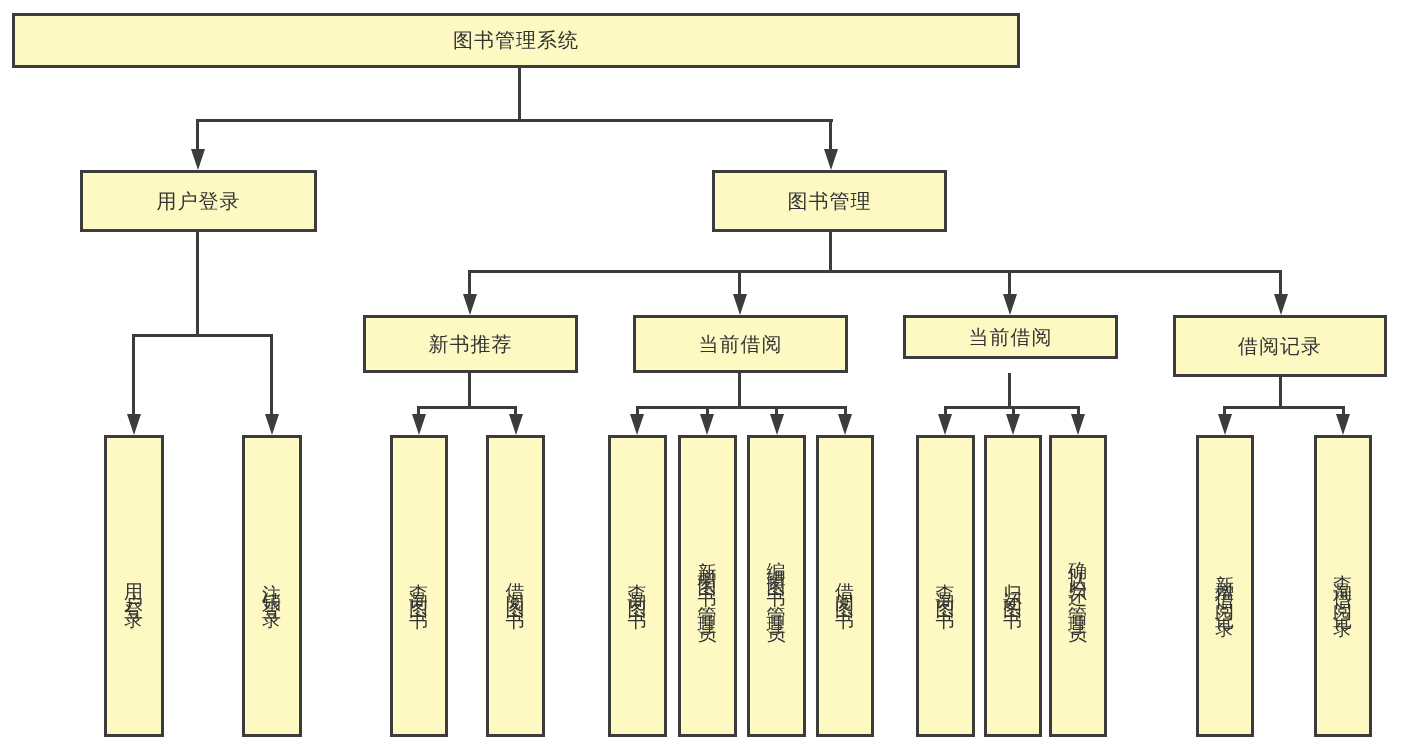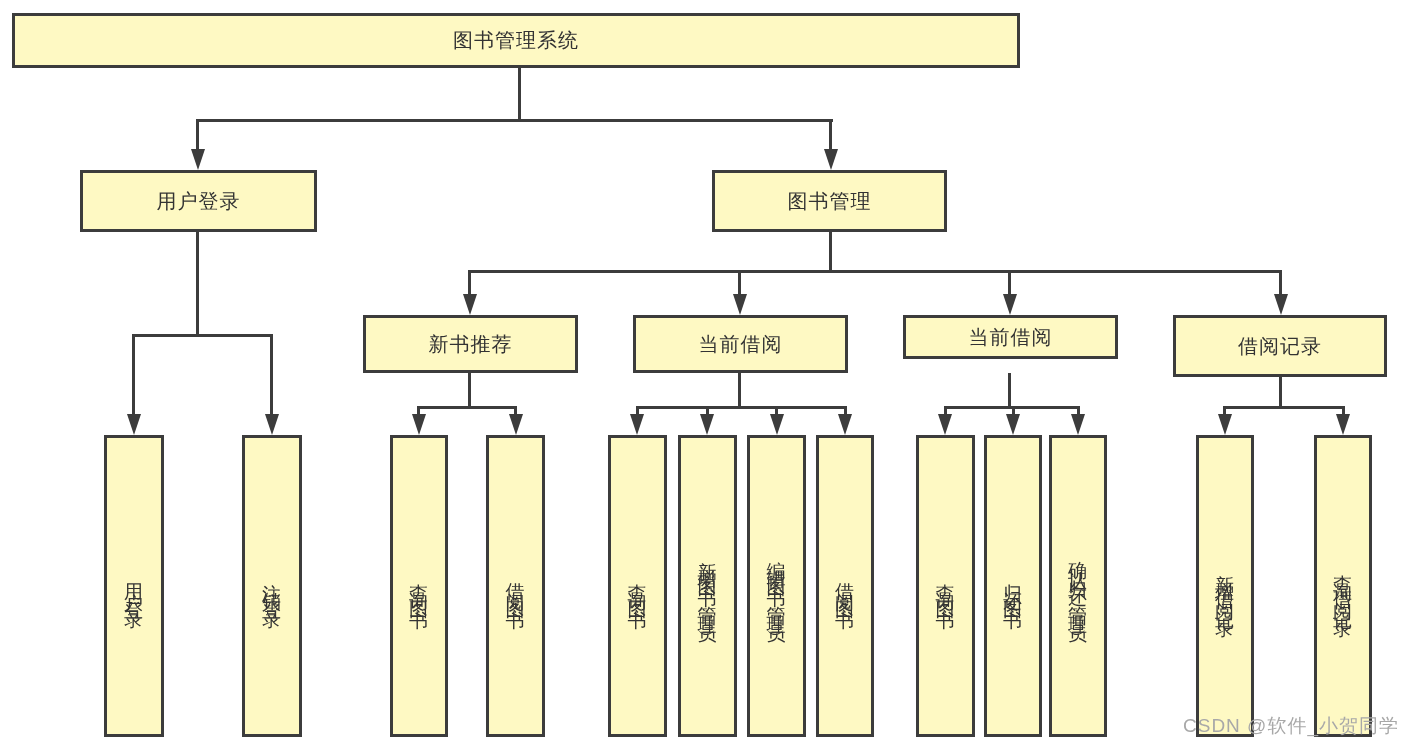--- a/index.html
+++ b/index.html
@@ -133,15 +133,14 @@
   <div class="box v" style="left:747px;top:435px;width:59px;height:302px">编辑图书（管理员）</div>
   <div class="box v" style="left:816px;top:435px;width:58px;height:302px">借阅图书</div>
 
   <div class="box v" style="left:916px;top:435px;width:59px;height:302px">查询图书</div>
   <div class="box v" style="left:984px;top:435px;width:58px;height:302px">归还图书</div>
   <div class="box v" style="left:1049px;top:435px;width:58px;height:302px">确认归还（管理员）</div>
 
   <div class="box v" style="left:1196px;top:435px;width:58px;height:302px">新增借阅记录</div>
   <div class="box v" style="left:1314px;top:435px;width:58px;height:302px">查询借阅记录</div>
 
-  <div class="watermark">CSDN @软件_小贺同学</div>
 
 </div>
 
 </body></html>

